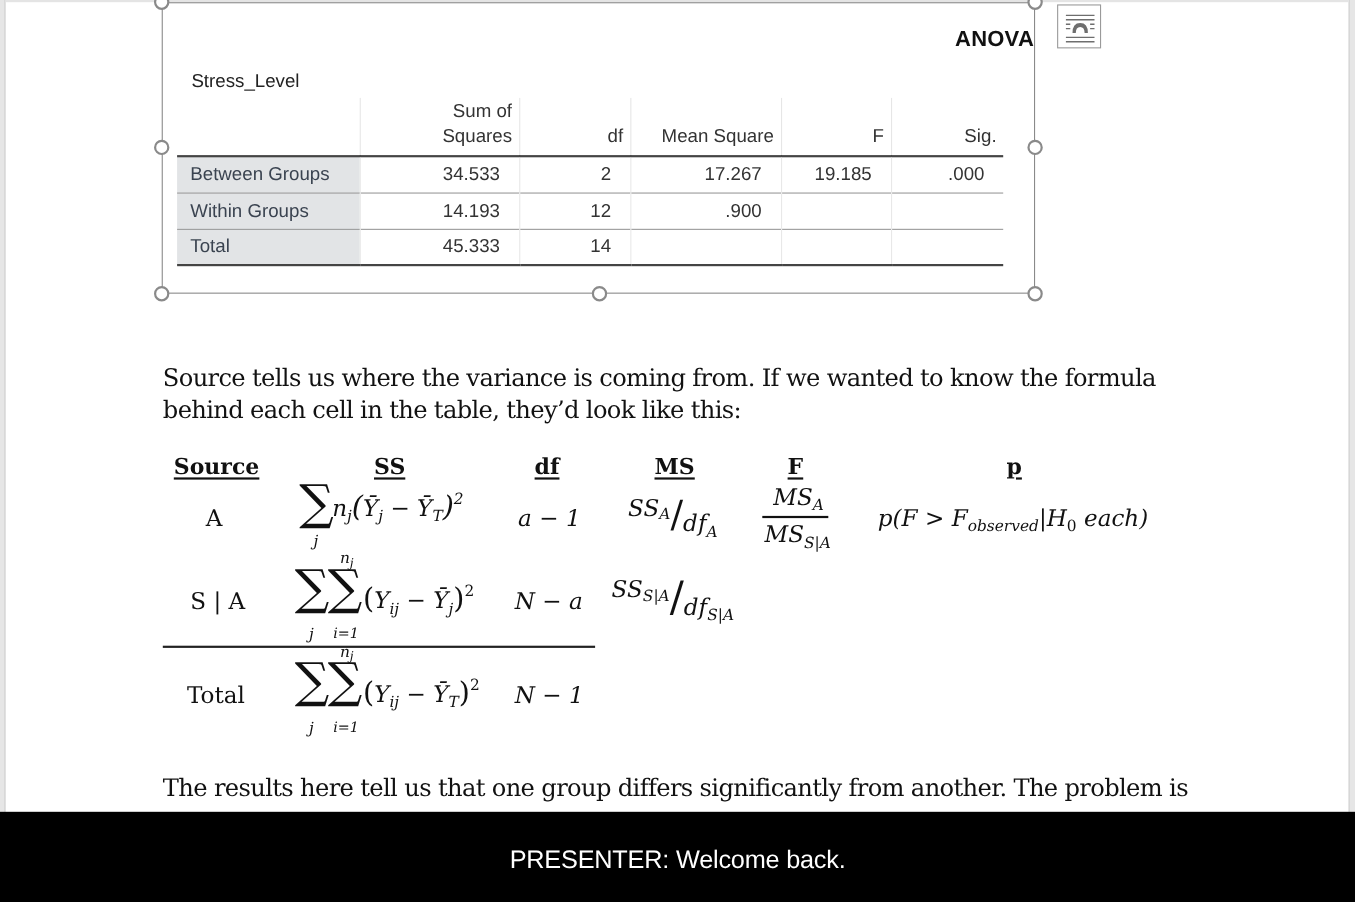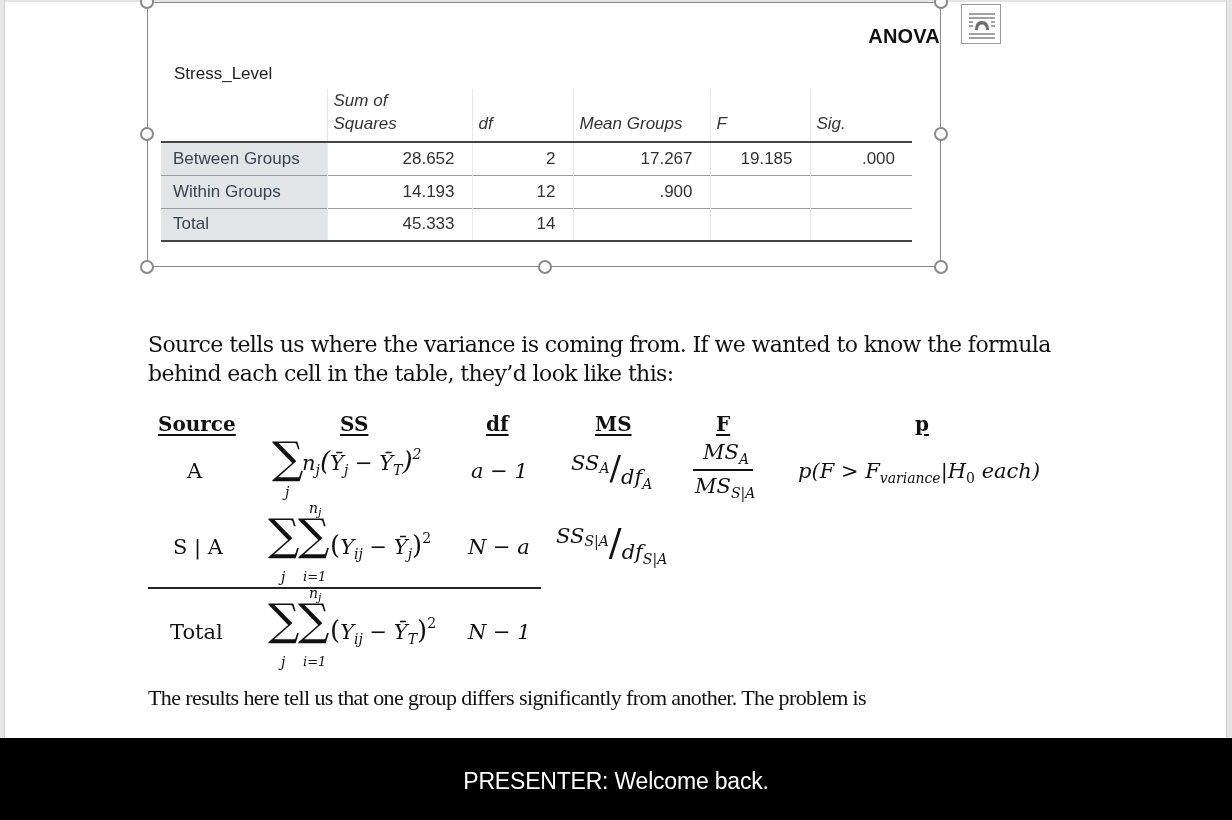--- a/index.html
+++ b/index.html
@@ -11,35 +11,35 @@
   .page-edge-top { position: absolute; left: 5px; top: 0; width: 1221px; height: 2px; background: #e4e4e4; }
 
   
   .img-frame { position: absolute; left: 147px; top: 2px; width: 794px; height: 265px; border: 1px solid #8a8a8a; }
   .handle { position: absolute; width: 14px; height: 14px; border: 2px solid #8a8a8a; border-radius: 50%; background: #fff; }
 
   .anova-title { position: absolute; left: 0; top: 22px; width: 100%; text-align: right; font-size: 20px; font-weight: bold; color: #111; letter-spacing: 0.2px; }
   .anova-depvar { position: absolute; left: 26px; top: 61px; font-size: 17px; color: #222; }
 
   .spss { position: absolute; left: 13px; top: 86px; border-collapse: collapse; font-size: 17px; color: #333; }
-  .spss th { font-weight: normal; color: #333; vertical-align: bottom; text-align: left; padding: 0 6px 6px 6px; line-height: 23px; border-left: 1px solid #e6e6e6; font-style: italic; }
+  .spss th { font-weight: normal; color: #333; vertical-align: bottom; text-align: right; padding: 0 6px 6px 6px; line-height: 23px; border-left: 1px solid #e6e6e6; }
   .spss th.blank { border-left: none; }
   .spss thead tr { border-bottom: 2px solid #444; }
   .spss td { height: 33px; padding: 0 17px 0 12px; border-top: 1px solid #9a9a9a; border-left: 1px solid #e8e8e8; }
   .spss tbody tr:first-child td { border-top: none; }
   .spss td.rowlabel { background: #e2e4e6; color: #3a4350; padding-left: 12px; text-align: left; border-left: none; }
   .spss td.num { text-align: right; }
   .spss tbody tr:last-child td { border-bottom: 2px solid #444; }
 
   .layout-icon { position: absolute; left: 961px; top: 4px; width: 40px; height: 40px; border: 1px solid #9a9a9a; background: #fff; }
 
   
   .para { position: absolute; left: 148px; font-family: "DejaVu Serif", serif; font-size: 22px; line-height: 29px; color: #111; letter-spacing: -0.6px; }
   .para1 { top: 330px; width: 920px; }
-  .para2 { top: 683px; width: 950px; white-space: nowrap; font-family: Liberation Serif, serif; }
+  .para2 { top: 703px; width: 950px; white-space: nowrap; }
 
   
   .ftable { position: absolute; left: 0; top: 0; width: 1232px; height: 700px; pointer-events: none; font-family: "DejaVu Serif", serif; color: #111; }
   .fh { position: absolute; top: 412px; font-weight: bold; font-size: 20px; text-decoration: underline; text-underline-offset: 3px; text-align: center; }
   .fcell { position: absolute; font-size: 21px; white-space: nowrap; }
   .math { font-family: "DejaVu Serif", serif; font-style: italic; }
   .sub { font-size: 14px; vertical-align: -5px; font-style: italic; }
   .sup { font-size: 14px; vertical-align: 11px; }
   .sigma { font-size: 44px; font-style: normal; line-height: 1; font-family: "DejaVu Serif", serif; }
   .limit { position: absolute; font-size: 14px; font-style: italic; }
@@ -71,29 +71,29 @@
         <col style="width:102px">
     </colgroup>
     <thead>
       <tr>
         <th class="blank"></th>
         <th>
           <span>Sum of</span><br>
           <span>Squares</span>
         </th>
         <th>df</th>
-        <th>Mean Groups</th>
+        <th>Mean Square</th>
         <th>F</th>
         <th>Sig.</th>
       </tr>
     </thead>
     <tbody>
       <tr>
         <td class="rowlabel">Between Groups</td>
-        <td class="num">28.652</td>
+        <td class="num">34.533</td>
         <td class="num">2</td>
         <td class="num">17.267</td>
         <td class="num">19.185</td>
         <td class="num">.000</td>
       </tr>
       <tr>
         <td class="rowlabel">Within Groups</td>
         <td class="num">14.193</td>
         <td class="num">12</td>
         <td class="num">.900</td>
@@ -157,21 +157,21 @@
     <span>SS</span><span class="sub" style="vertical-align:-3px">A</span><span style="font-size:34px;font-style:normal;vertical-align:-10px">/</span><span style="vertical-align:-14px">df</span><span class="sub" style="vertical-align:-19px">A</span>
   </div>
   <div class="fcell math" style="left:703px;top:440px">
     <span>MS</span><span class="sub">A</span>
   </div>
   <div class="frac-line" style="left:693px;top:469px;width:60px"></div>
   <div class="fcell math" style="left:695px;top:474px">
     <span>MS</span><span class="sub">S|A</span>
   </div>
   <div class="fcell math" style="left:798px;top:459px">
-    <span>p(F &gt; F</span><span class="sub">variance</span><span>|H</span><span class="sub" style="font-style:normal">0</span><span> each)</span>
+    <span>p(F &gt; F</span><span class="sub">observed</span><span>|H</span><span class="sub" style="font-style:normal">0</span><span> each)</span>
   </div>
 
   <div class="fcell" style="left:173px;top:535px">S | A</div>
   <div class="limit" style="left:309px;top:500px"><span>n</span><span style="font-size:11px;vertical-align:-3px">j</span></div>
   <div class="fcell" style="left:268px;top:513px"><span class="sigma">∑</span></div>
   <div class="fcell" style="left:298px;top:513px"><span class="sigma">∑</span></div>
   <div class="limit" style="left:281px;top:569px">j</div>
   <div class="limit" style="left:303px;top:569px;font-size:13px">i=1</div>
   <div class="fcell math" style="left:330px;top:530px">
     <span style="font-size:26px;font-style:normal">(</span><span>Y</span><span class="sub">ij</span><span> − </span><span>Ȳ</span><span class="sub">j</span><span style="font-size:26px;font-style:normal">)</span><span class="sup" style="font-style:normal">2</span>

